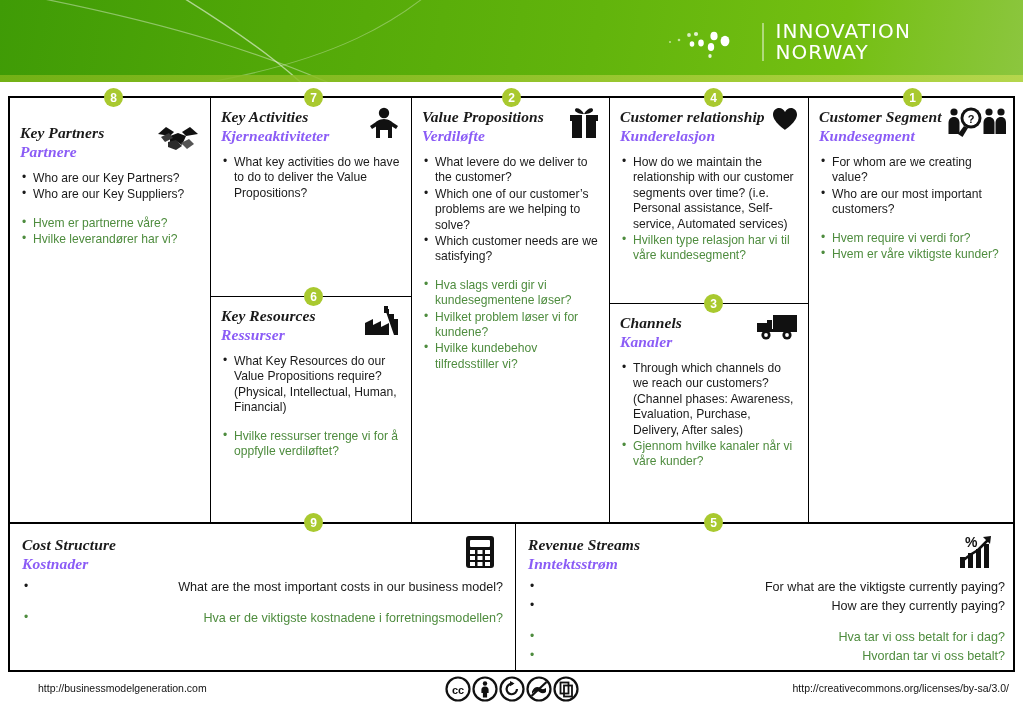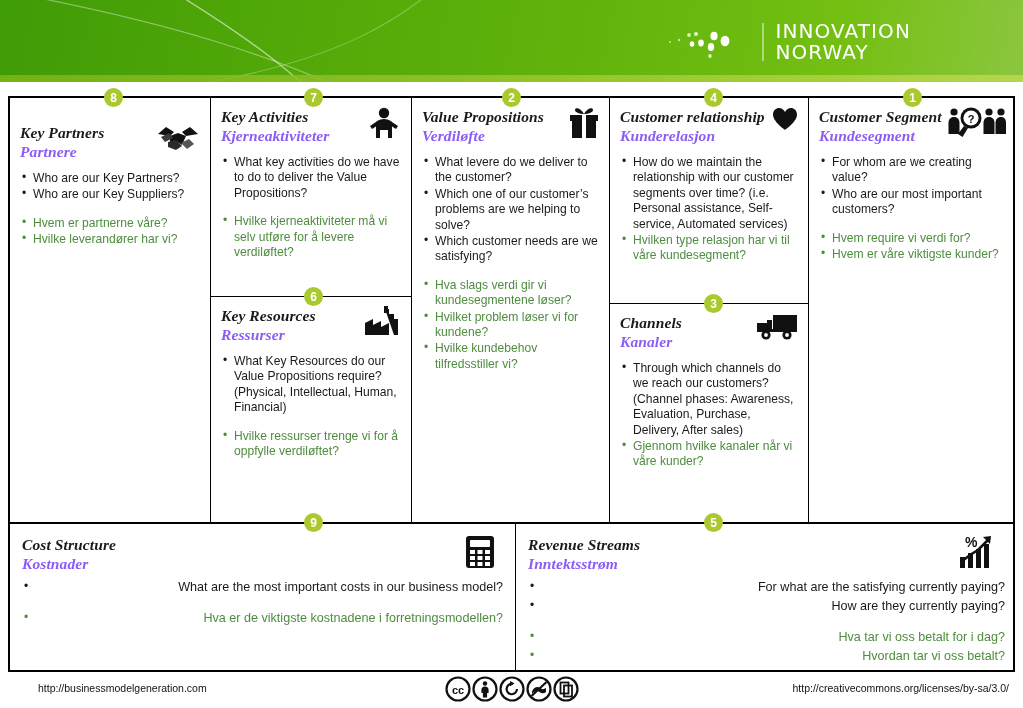--- a/index.html
+++ b/index.html
@@ -228,23 +228,20 @@
         <div class="title-no">Kjerneaktiviteter</div>
         <div class="icon-slot">
           <svg width="34" height="32" viewBox="0 0 34 32">
             <circle cx="17" cy="6" r="5.2" fill="#111"></circle>
             <path d="M17,12 C12,12 9,15 6,17 L3,19 L5,22 L9,19.5 L9,31 L13,31 L13,23 L21,23 L21,31 L25,31 L25,19.5 L29,22 L31,19 L28,17 C25,15 22,12 17,12 Z" fill="#111"></path>
           </svg>
         </div>
       </div>
       <ul class="pts nogap">
         <li>What key activities do we have to do to deliver the Value Propositions?</li>
-      </ul>
-      <ul class="pts no gap">
-        <li>Hvilke kjerneaktiviteter må vi selv utføre for å levere verdiløftet?</li>
       </ul>
     </div>
 
     <div class="badge" style="left:294px; top:189px">6</div>
     <div class="cell c2" style="top:199px; height:225px">
       <div class="head">
         <div class="title-en">Key Resources</div>
         <div class="title-no">Ressurser</div>
         <div class="icon-slot">
           <svg width="38" height="32" viewBox="0 0 38 32">
@@ -407,21 +404,21 @@
             <rect x="1" y="22" width="5" height="11" fill="#111"></rect>
             <rect x="9" y="18" width="5" height="15" fill="#111"></rect>
             <rect x="17" y="14" width="5" height="19" fill="#111"></rect>
             <rect x="25" y="9" width="5" height="24" fill="#111"></rect>
             <path d="M2,27 L11,20 L19,15 L29,5" fill="none" stroke="#111" stroke-width="2.6"></path>
             <path d="M24,2 L32,1 L31,9 Z" fill="#111"></path>
           </svg>
         </div>
       </div>
       <ul class="pts nogap">
-        <li>For what are the satisfying currently paying?</li>
+        <li>For what are the viktigste currently paying?</li>
         <li>How are they currently paying?</li>
       </ul>
       <ul class="pts no gap">
         <li>Hva tar vi oss betalt for i dag?</li>
         <li>Hvordan tar vi oss betalt?</li>
       </ul>
     </div>
   </div>
 </div>
 

